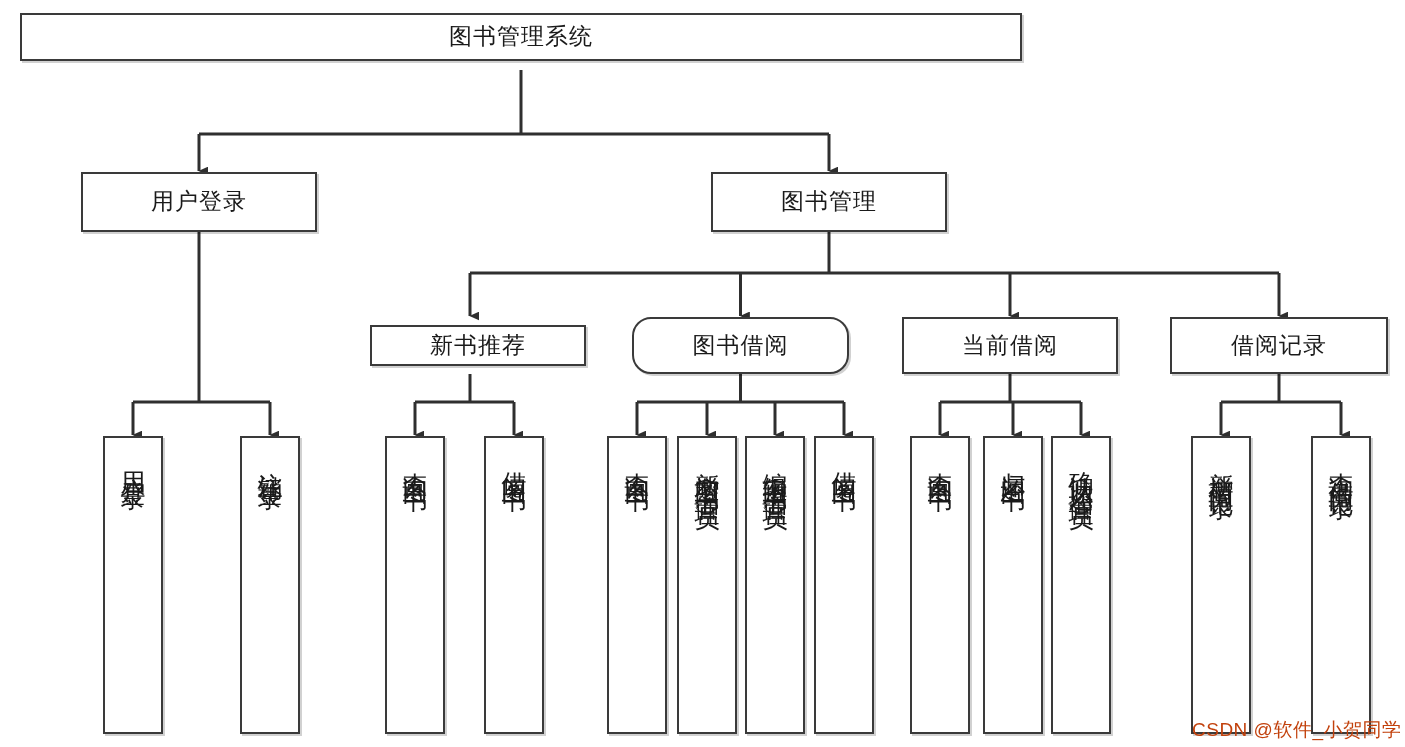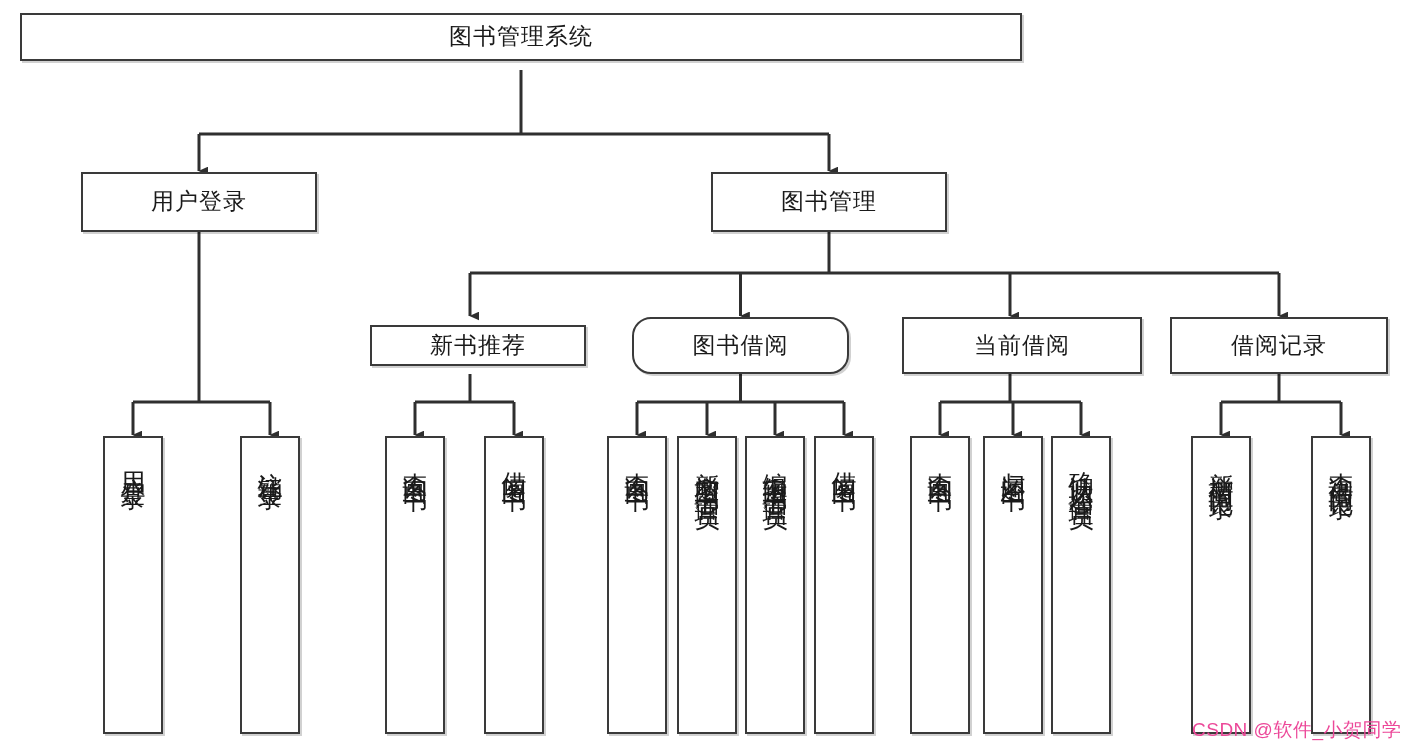--- a/index.html
+++ b/index.html
@@ -121,21 +121,21 @@
       </div>
       <div class="node" style="left: 711px; top: 172px; width: 236px; height: 60px;">
         <span class="node-label">图书管理</span>
       </div>
       <div class="node" style="left: 370px; top: 317px; width: 216px; height: 41px; margin-top: 8px;">
         <span class="node-label">新书推荐</span>
       </div>
       <div class="node" style="left: 632px; top: 317px; width: 217px; height: 57px; border-radius: 19px;">
         <span class="node-label">图书借阅</span>
       </div>
-      <div class="node" style="left: 902px; top: 317px; width: 240px; height: 57px;">
+      <div class="node" style="left: 902px; top: 317px; width: 216px; height: 57px;">
         <span class="node-label">当前借阅</span>
       </div>
       <div class="node" style="left: 1170px; top: 317px; width: 218px; height: 57px; align-items: center;">
         <span class="node-label">借阅记录</span>
       </div>
       <div class="node vertical" style="left: 103px; top: 436px; width: 60px; height: 298px;">
         <span class="node-label">用户登录</span>
       </div>
       <div class="node vertical" style="left: 240px; top: 436px; width: 60px; height: 298px;">
         <span class="node-label">注销登录</span>
@@ -167,14 +167,14 @@
       <div class="node vertical" style="left: 1051px; top: 436px; width: 60px; height: 298px;">
         <span class="node-label">确认归还（管理员）</span>
       </div>
       <div class="node vertical" style="left: 1191px; top: 436px; width: 60px; height: 298px;">
         <span class="node-label">新增借阅记录</span>
       </div>
       <div class="node vertical" style="left: 1311px; top: 436px; width: 60px; height: 298px;">
         <span class="node-label">查询借阅记录</span>
       </div>
     </div>
-  <div class="watermark" style="left: 1192px; top: 717px; color: #ec4899;">CSDN @软件_小贺同学</div>
+  <div class="watermark" style="left: 1192px; top: 717px; color: #c2410c;">CSDN @软件_小贺同学</div>
 </div>
 
 </body></html>

